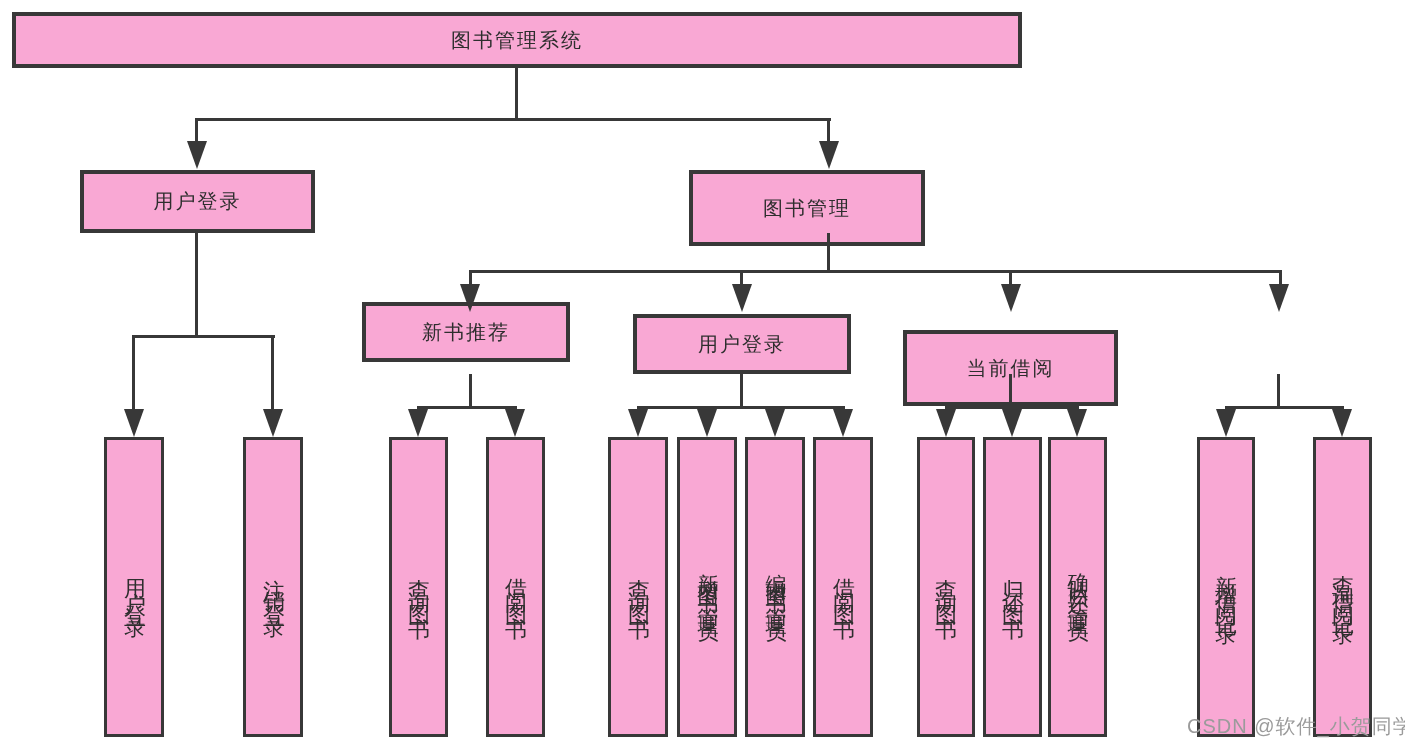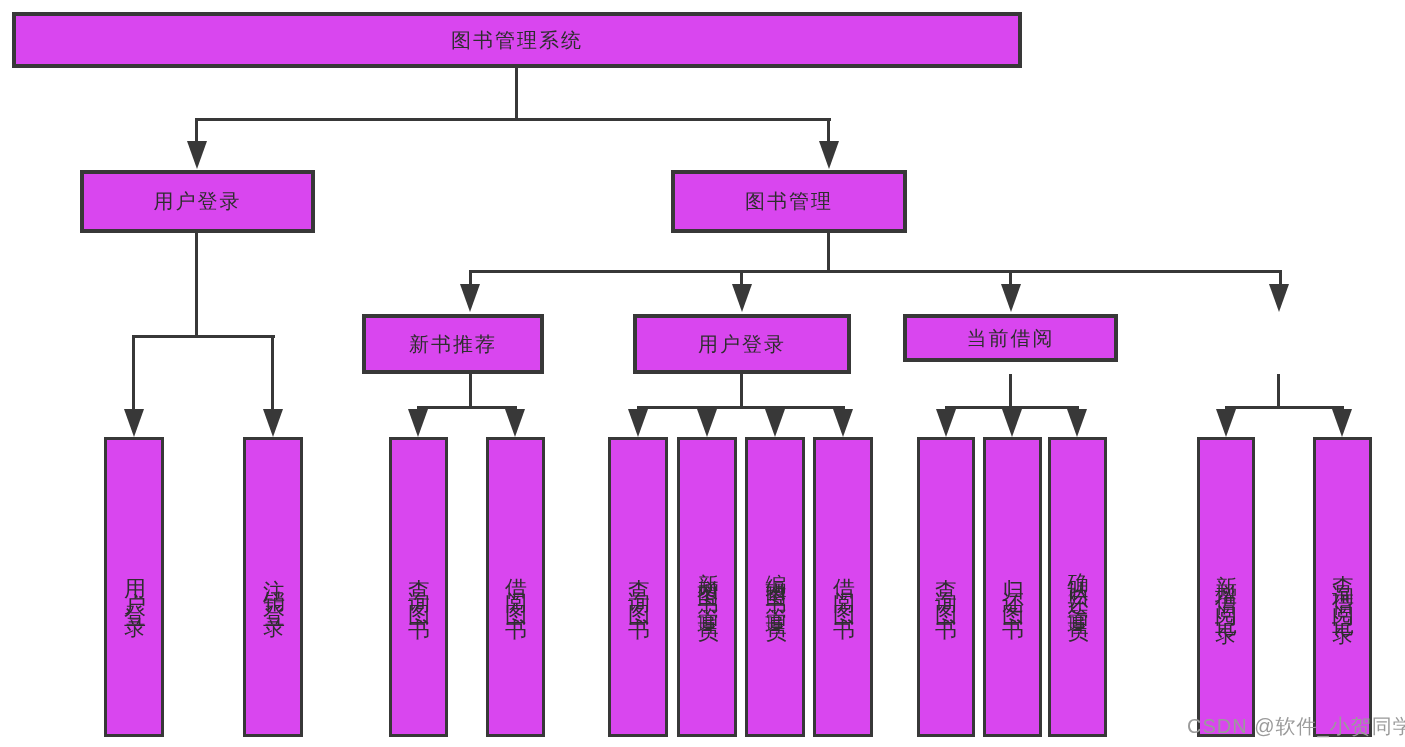--- a/index.html
+++ b/index.html
@@ -8,21 +8,21 @@
     width:1405px;height:747px;
     background:#ffffff;
     font-family:"Liberation Sans","DejaVu Sans",sans-serif;
     color:var(--text,#2e2e2e);
     overflow:hidden;
   }
   .box{
     position:absolute;
     border:3px solid var(--line,#383838);
     box-sizing:border-box;
-    background:#d946ef;
+    background:#f9a8d4;
   }
   .h{
     display:flex;align-items:center;justify-content:center;
     font-size:20px;letter-spacing:2px;border-width:4px;
   }
   .v{
     writing-mode:vertical-rl;
     text-orientation:mixed;
     text-align:center;
     font-size:22px;
@@ -46,25 +46,25 @@
   }
 </style>
 </head>
 <body>
 
 <div class="canvas">
 
   <div class="box h" style="left:12px;top:12px;width:1010px;height:56px">图书管理系统</div>
 
   <div class="box h" style="left:80px;top:170px;width:235px;height:63px">用户登录</div>
-  <div class="box h" style="left:671px;top:170px;width:236px;height:63px">图书管理</div>
+  <div class="box h" style="left:689px;top:170px;width:236px;height:76px">图书管理</div>
 
-  <div class="box h" style="left:362px;top:314px;width:182px;height:60px">新书推荐</div>
+  <div class="box h" style="left:362px;top:302px;width:208px;height:60px">新书推荐</div>
   <div class="box h" style="left:633px;top:314px;width:218px;height:60px">用户登录</div>
-  <div class="box h" style="left:903px;top:314px;width:215px;height:48px">当前借阅</div>
+  <div class="box h" style="left:903px;top:330px;width:215px;height:76px">当前借阅</div>
 
   <div class="box v" style="left:104px;top:437px;width:60px;height:300px">用户登录</div>
   <div class="box v" style="left:243px;top:437px;width:60px;height:300px">注销登录</div>
 
   <div class="box v" style="left:389px;top:437px;width:59px;height:300px">查询图书</div>
   <div class="box v" style="left:486px;top:437px;width:59px;height:300px">借阅图书</div>
 
   <div class="box v" style="left:608px;top:437px;width:60px;height:300px">查询图书</div>
   <div class="box v long" style="left:677px;top:437px;width:60px;height:300px">新增图书（管理员）</div>
   <div class="box v long" style="left:745px;top:437px;width:60px;height:300px">编辑图书（管理员）</div>

